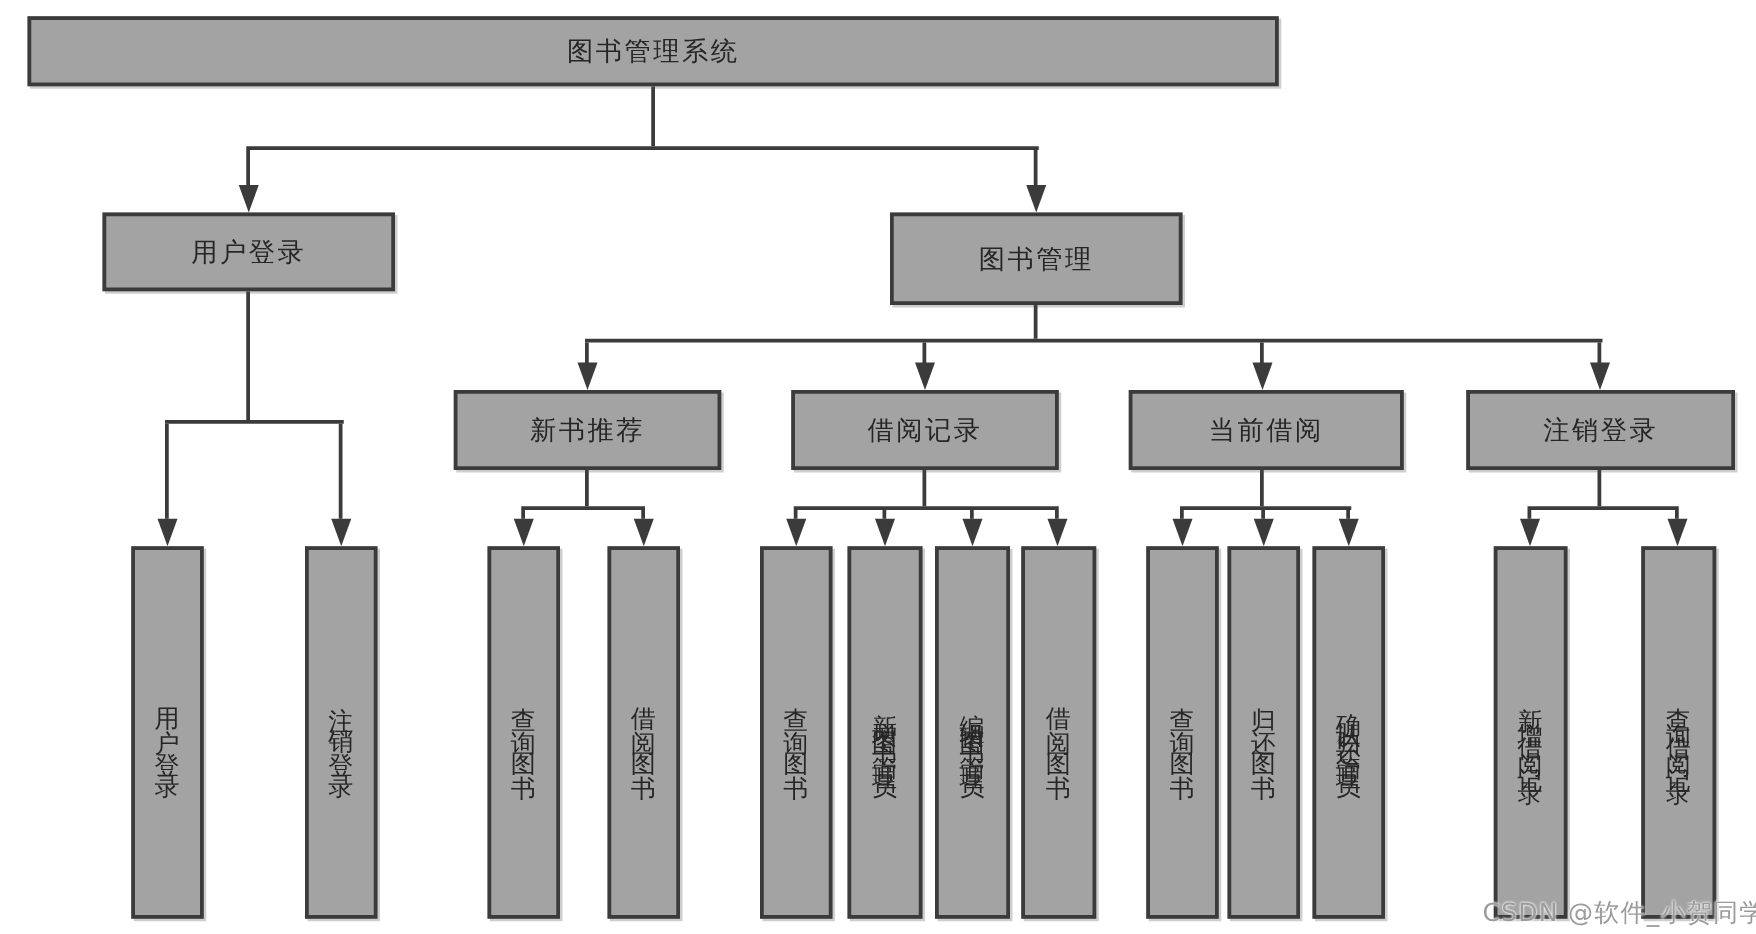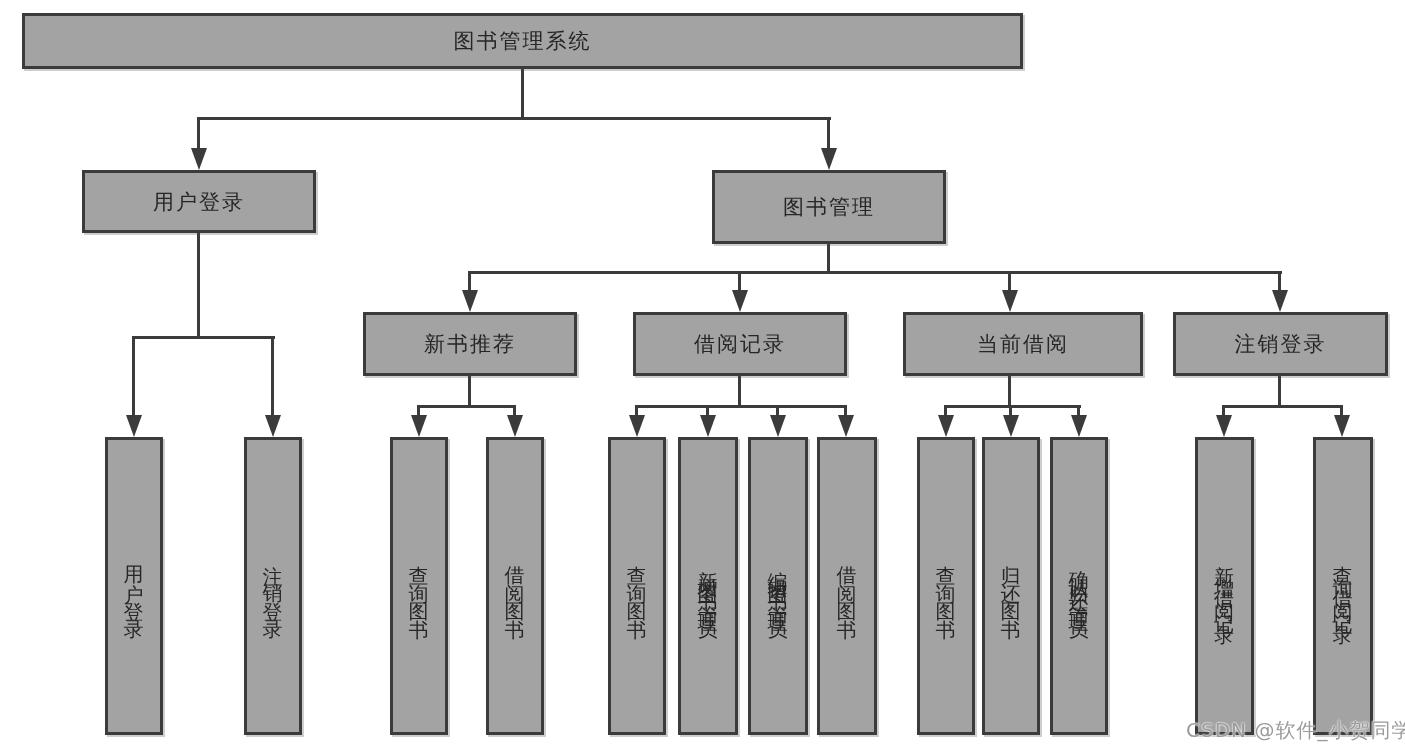--- a/index.html
+++ b/index.html
@@ -104,21 +104,21 @@
   <div class="ah" style="left:1002px; top:290px;"></div>
   <div class="line" style="left:1278px; top:274px; width:3px; height:18px;"></div>
   <div class="ah" style="left:1272px; top:290px;"></div>
 
   <div class="box" style="left:363px; top:312px; width:214px; height:64px;">
     <span class="hlabel">新书推荐</span>
   </div>
   <div class="box" style="left:633px; top:312px; width:214px; height:64px;">
     <span class="hlabel">借阅记录</span>
   </div>
-  <div class="box" style="left:903px; top:312px; width:240px; height:64px;">
+  <div class="box" style="left:903px; top:312px; width:220px; height:64px;">
     <span class="hlabel">当前借阅</span>
   </div>
   <div class="box" style="left:1173px; top:312px; width:215px; height:64px;">
     <span class="hlabel">注销登录</span>
   </div>
 
   <div class="line" style="left:468px; top:376px; width:3px;  height:29px;"></div>
   <div class="line" style="left:417px; top:405px; width:99px; height:3px;"></div>
   <div class="line" style="left:417px; top:408px; width:3px;  height:7px;"></div>
   <div class="ah" style="left:411px; top:415px;"></div>

